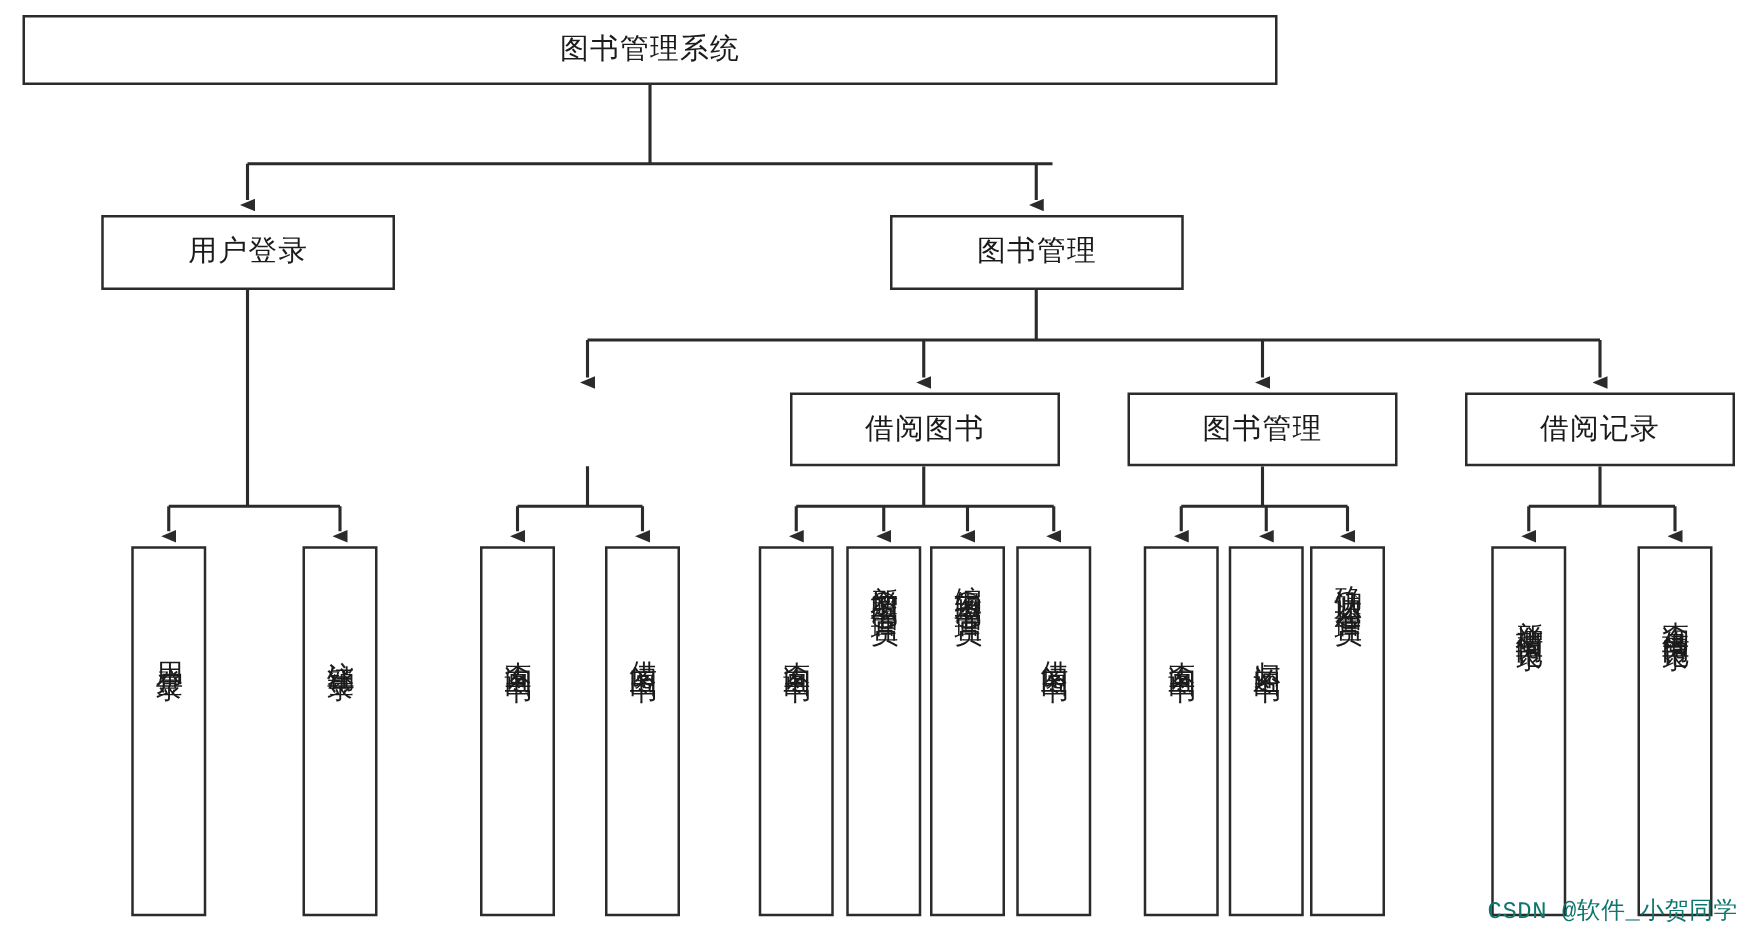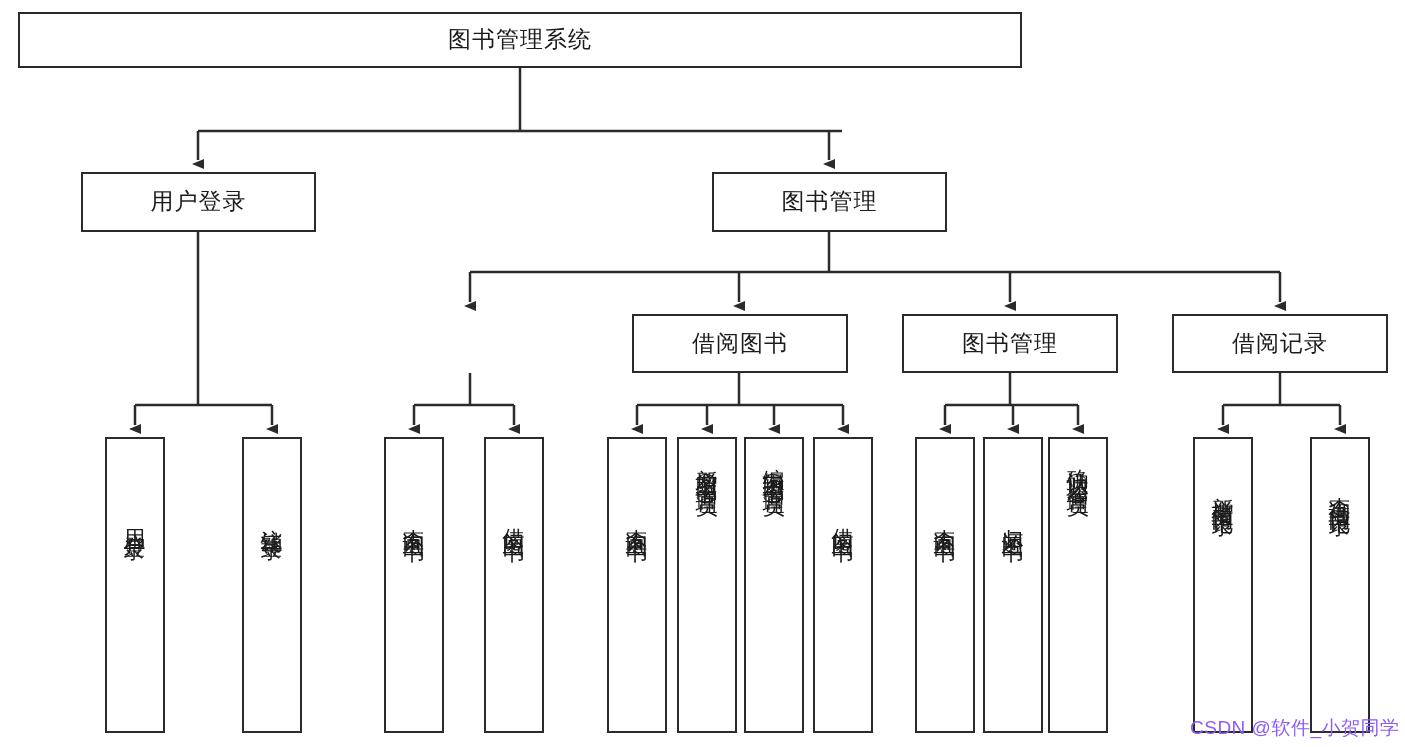--- a/index.html
+++ b/index.html
@@ -61,24 +61,24 @@
   }
   .node.vertical.mid .node-label {
     margin-top: 60px;
   }
   .node.vertical.midlow .node-label {
     margin-top: 28px;
   }
   .watermark {
     position: absolute;
     font-size: 19px;
-    color: #8b5cf6;
+    color: #0f766e;
     white-space: nowrap;
     letter-spacing: 0.5px;
-    font-family: Liberation Sans, sans-serif;
+    font-family: Liberation Mono, monospace;
   }
 </style>
 </head>
 <body>
 
 <div id="diagram-root">
 
   <svg class="edge-layer" viewBox="0 0 1405 747" xmlns="http://www.w3.org/2000/svg">
     <defs>
       <marker id="arrow" markerWidth="10" markerHeight="12" refX="1" refY="6" orient="auto" markerUnits="userSpaceOnUse">

